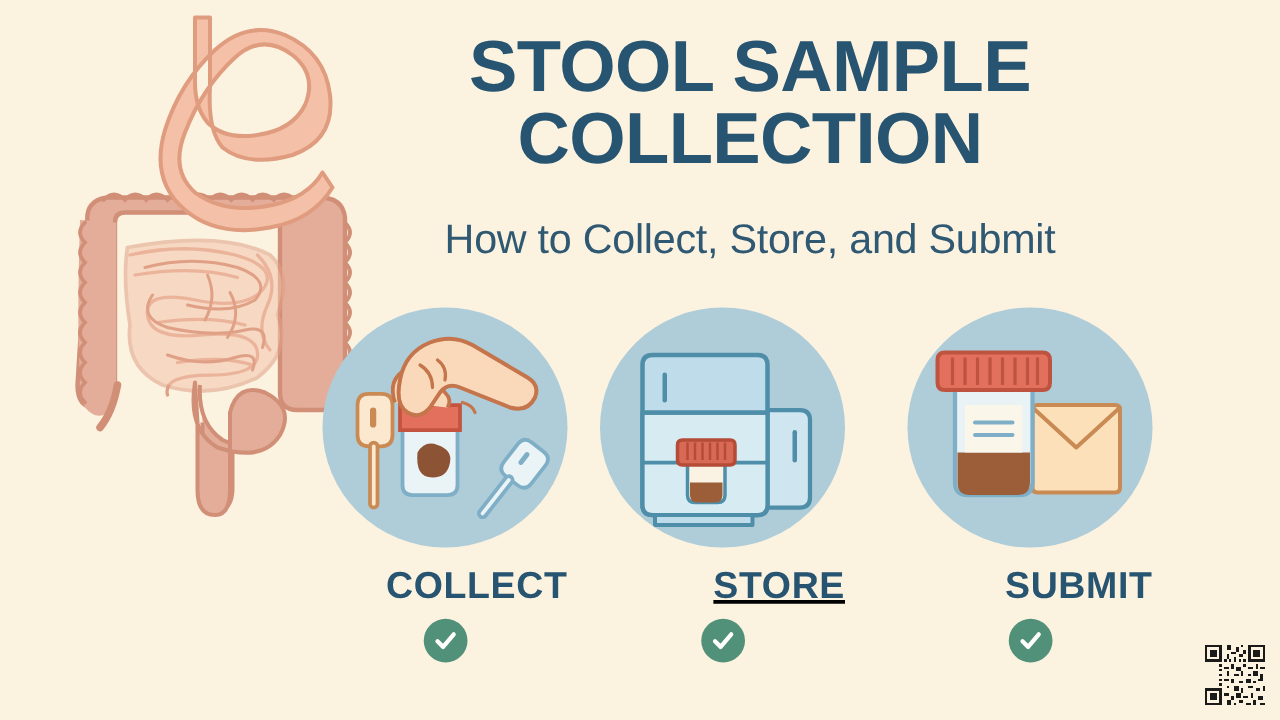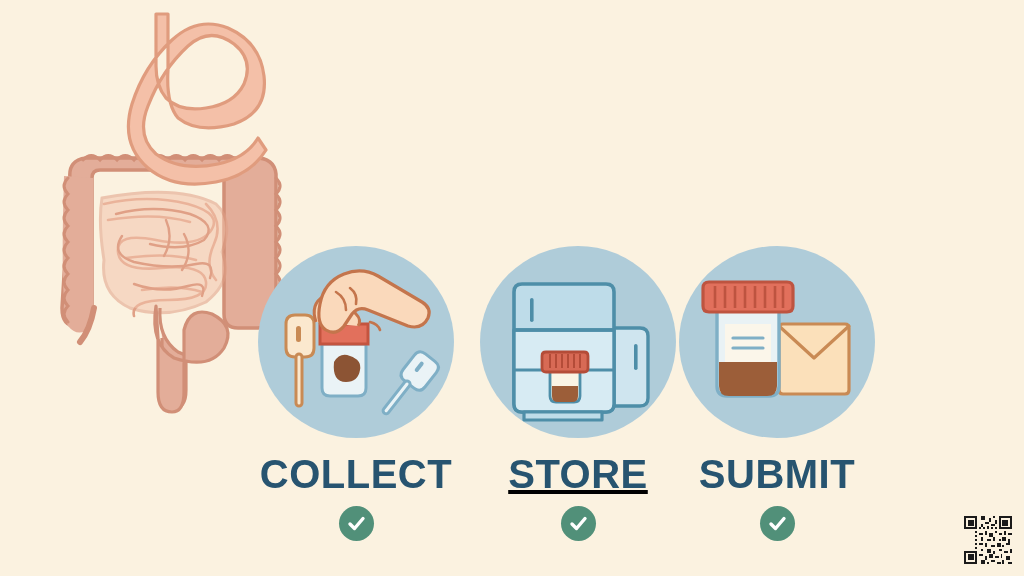--- a/index.html
+++ b/index.html
@@ -32,37 +32,37 @@
     font-size:33px;
     font-weight:normal;
     letter-spacing:-0.2px;
   }
 
   
   .steps { position:absolute; left:258px; top:246px; width:660px; height:300px; }
   .step { position:absolute; top:0; width:196px; }
   .step.s1 { left:0px; }
   .step.s2 { left:222px;text-decoration:underline; }
-  .step.s3 { left:421px; }
+  .step.s3 { left:468px; }
 
   .bubble {
     width:196px; height:192px;
     border-radius:50%;
     background:#AFCCD9;
     position:relative;
     overflow:hidden;
   }
   .bubble svg { position:absolute; left:0; top:0; }
 
   .step-label {
     margin-top:14px;
-    text-align:center;
+    text-align:right;
     color:#275470;
     font-weight:bold;
-    font-size:40px;
+    font-size:30px;
     letter-spacing:0.5px;
   }
   .check {
     margin:9px auto 0;
     width:35px; height:35px;
     border-radius:50%;
     background:#519079;
     display:flex; align-items:center; justify-content:center;
   }
   .check svg { display:block; }
@@ -123,20 +123,25 @@
 
       <path d="M122 300 Q120 330 140 344 Q166 356 178 340 Q190 322 172 312
                Q150 304 148 330 L148 382 Q148 400 136 400 Q124 400 124 382 L124 330" fill="#E3AD99" stroke="#D18F77" stroke-width="3.2" stroke-linejoin="round"></path>
       <path d="M118 298 Q112 336 136 350 Q172 362 186 340 Q198 318 174 306
                Q152 298 146 322 L146 384 Q146 404 134 404 Q120 404 120 384 L120 330 Z" fill="#E3AD99" stroke="#D18F77" stroke-width="3.2" stroke-linejoin="round"></path>
 
       <path d="M56 300 Q52 322 42 334" fill="none" stroke="#D18F77" stroke-width="6" stroke-linecap="round"></path>
     </svg>
   </div>
 
+  <h1 class="title">
+    <span>STOOL SAMPLE</span>
+    <span class="l2">COLLECTION</span>
+  </h1>
+  <p class="subtitle">How to Collect, Store, and Submit</p>
 
   <div class="steps">
 
     <div class="step s1">
       <div class="bubble">
         <svg width="196" height="192" viewBox="0 0 196 192" xmlns="http://www.w3.org/2000/svg">
 
           <g>
             <path d="M28 78 q0-9 9-9 h10 q9 0 9 9 v24 q0 9-9 9 h-10 q-9 0-9-9 z" fill="#FBE8CE" stroke="#C98A54" stroke-width="3"></path>
             <rect x="38" y="80" width="5" height="16" rx="2.5" fill="#C98A54"></rect>

